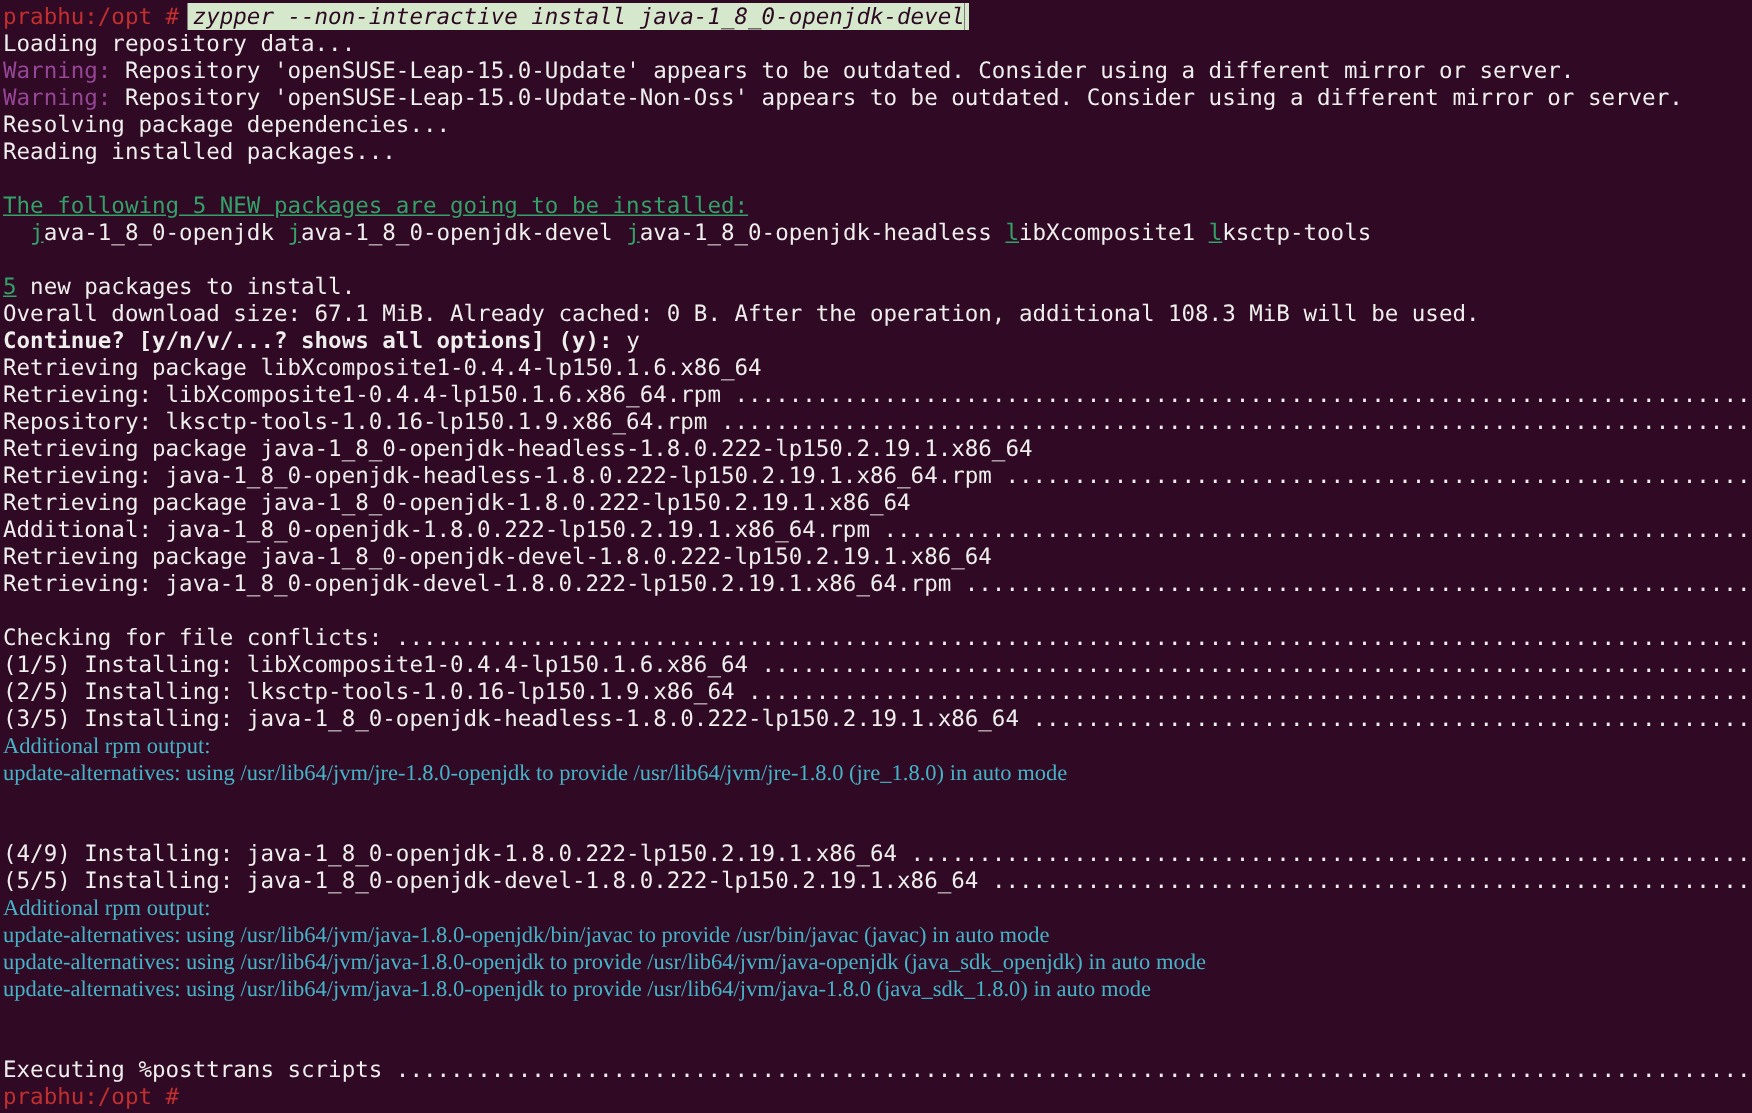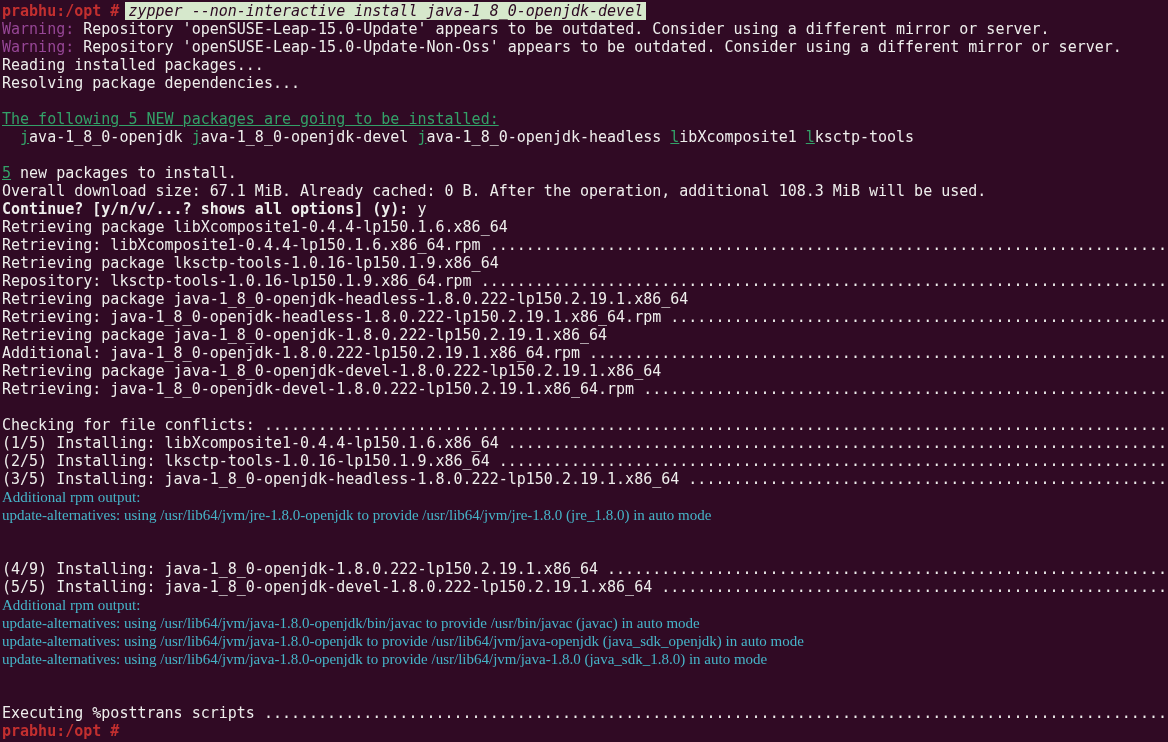--- a/index.html
+++ b/index.html
@@ -18,50 +18,50 @@
     box-sizing: border-box;
     padding: 2px 0 0 2px;
   }
   .line {
     height: 18px;
     line-height: 18px;
     white-space: pre;
   }
   .seg-fg      { color: var(--fg, #eeeeec); }
   .seg-bold    { color: var(--fg, #eeeeec); font-weight: bold; }
-  .seg-prompt  { color: var(--red, #cc2222); font-weight: bold; }
+  .seg-prompt  { color: var(--red, #cc2222); font-weight: normal; }
   .seg-green   { color: var(--green, #33a168); text-decoration: underline; }
   .seg-cyan    { color: var(--cyan, #46b4c8); font-family: Liberation Serif, serif; }
   .seg-magenta { color: var(--magenta, #964696); }
   .seg-cmd {
     background: var(--hlbg, #d6e8cc);
     color: var(--hlfg, #2c0922);
     box-shadow: 3px 0 0 var(--hlbg, #d6e8cc), -3px 0 0 var(--hlbg, #d6e8cc);
     font-style: italic;
   }
 </style>
 </head>
 <body>
 
 <div id="screen">
     <div class="line"><span class="seg-prompt">prabhu:/opt # </span><span class="seg-cmd">zypper --non-interactive install java-1_8_0-openjdk-devel</span></div>
+    <div class="line"><span class="seg-fg">Loading repository data...</span></div>
     <div class="line"><span class="seg-magenta">Warning:</span><span class="seg-fg"> Repository 'openSUSE-Leap-15.0-Update' appears to be outdated. Consider using a different mirror or server.</span></div>
     <div class="line"><span class="seg-magenta">Warning:</span><span class="seg-fg"> Repository 'openSUSE-Leap-15.0-Update-Non-Oss' appears to be outdated. Consider using a different mirror or server.</span></div>
+    <div class="line"><span class="seg-fg">Resolving package dependencies...</span></div>
     <div class="line"><span class="seg-fg">Reading installed packages...</span></div>
-    <div class="line"><span class="seg-fg">Resolving package dependencies...</span></div>
     <div class="line"></div>
     <div class="line"><span class="seg-green">The following 5 NEW packages are going to be installed:</span></div>
     <div class="line"><span class="seg-fg">  </span><span class="seg-green">j</span><span class="seg-fg">ava-1_8_0-openjdk </span><span class="seg-green">j</span><span class="seg-fg">ava-1_8_0-openjdk-devel </span><span class="seg-green">j</span><span class="seg-fg">ava-1_8_0-openjdk-headless </span><span class="seg-green">l</span><span class="seg-fg">ibXcomposite1 </span><span class="seg-green">l</span><span class="seg-fg">ksctp-tools</span></div>
     <div class="line"></div>
     <div class="line"><span class="seg-green">5</span><span class="seg-fg"> new packages to install.</span></div>
     <div class="line"><span class="seg-fg">Overall download size: 67.1 MiB. Already cached: 0 B. After the operation, additional 108.3 MiB will be used.</span></div>
     <div class="line"><span class="seg-bold">Continue? [y/n/v/...? shows all options] (y): </span><span class="seg-fg">y</span></div>
     <div class="line"><span class="seg-fg">Retrieving package libXcomposite1-0.4.4-lp150.1.6.x86_64</span></div>
     <div class="line"><span class="seg-fg">Retrieving: libXcomposite1-0.4.4-lp150.1.6.x86_64.rpm </span><span class="seg-fg">..................................................................................</span></div>
-    <div class="line"><span class="seg-fg">Retrieving package lksctp-tools-1.0.16-lp150.1.9.x86_64</span></div>
     <div class="line"><span class="seg-fg">Repository: lksctp-tools-1.0.16-lp150.1.9.x86_64.rpm </span><span class="seg-fg">...................................................................................</span></div>
     <div class="line"><span class="seg-fg">Retrieving package java-1_8_0-openjdk-headless-1.8.0.222-lp150.2.19.1.x86_64</span></div>
     <div class="line"><span class="seg-fg">Retrieving: java-1_8_0-openjdk-headless-1.8.0.222-lp150.2.19.1.x86_64.rpm </span><span class="seg-fg">..............................................................</span></div>
     <div class="line"><span class="seg-fg">Retrieving package java-1_8_0-openjdk-1.8.0.222-lp150.2.19.1.x86_64</span></div>
     <div class="line"><span class="seg-fg">Additional: java-1_8_0-openjdk-1.8.0.222-lp150.2.19.1.x86_64.rpm </span><span class="seg-fg">.......................................................................</span></div>
     <div class="line"><span class="seg-fg">Retrieving package java-1_8_0-openjdk-devel-1.8.0.222-lp150.2.19.1.x86_64</span></div>
     <div class="line"><span class="seg-fg">Retrieving: java-1_8_0-openjdk-devel-1.8.0.222-lp150.2.19.1.x86_64.rpm </span><span class="seg-fg">.................................................................</span></div>
     <div class="line"></div>
     <div class="line"><span class="seg-fg">Checking for file conflicts: </span><span class="seg-fg">...........................................................................................................</span></div>
     <div class="line"><span class="seg-fg">(1/5) Installing: libXcomposite1-0.4.4-lp150.1.6.x86_64 </span><span class="seg-fg">................................................................................</span></div>

